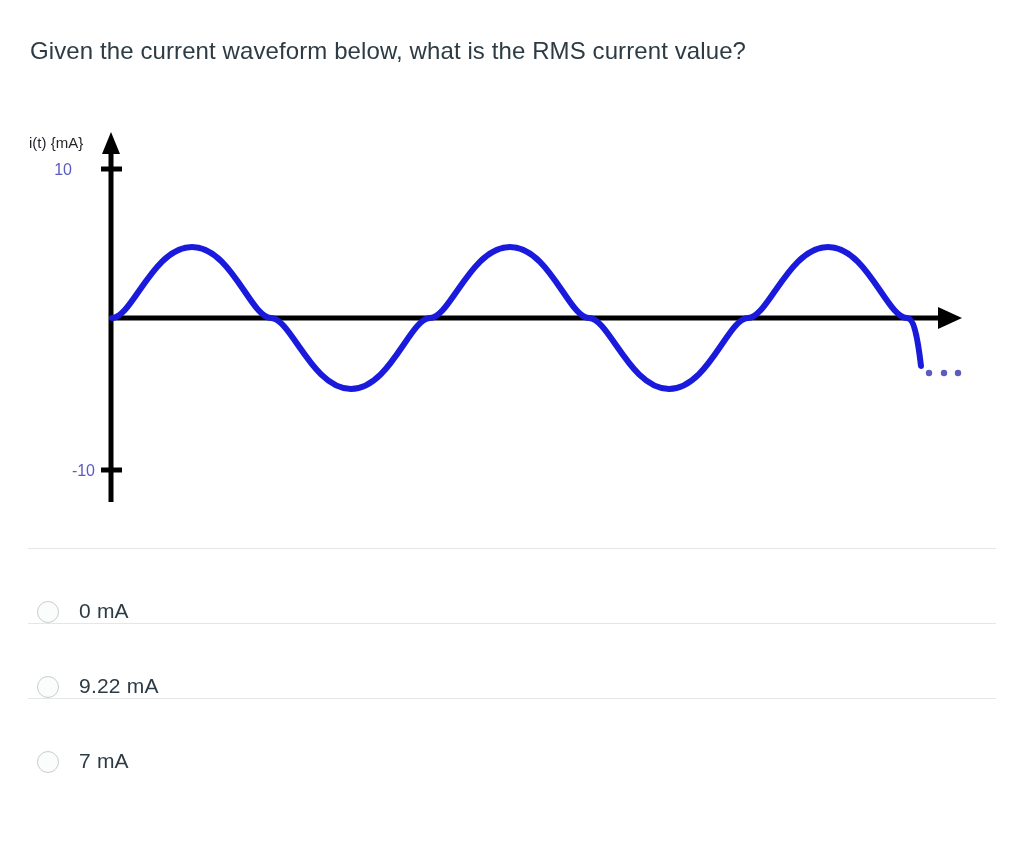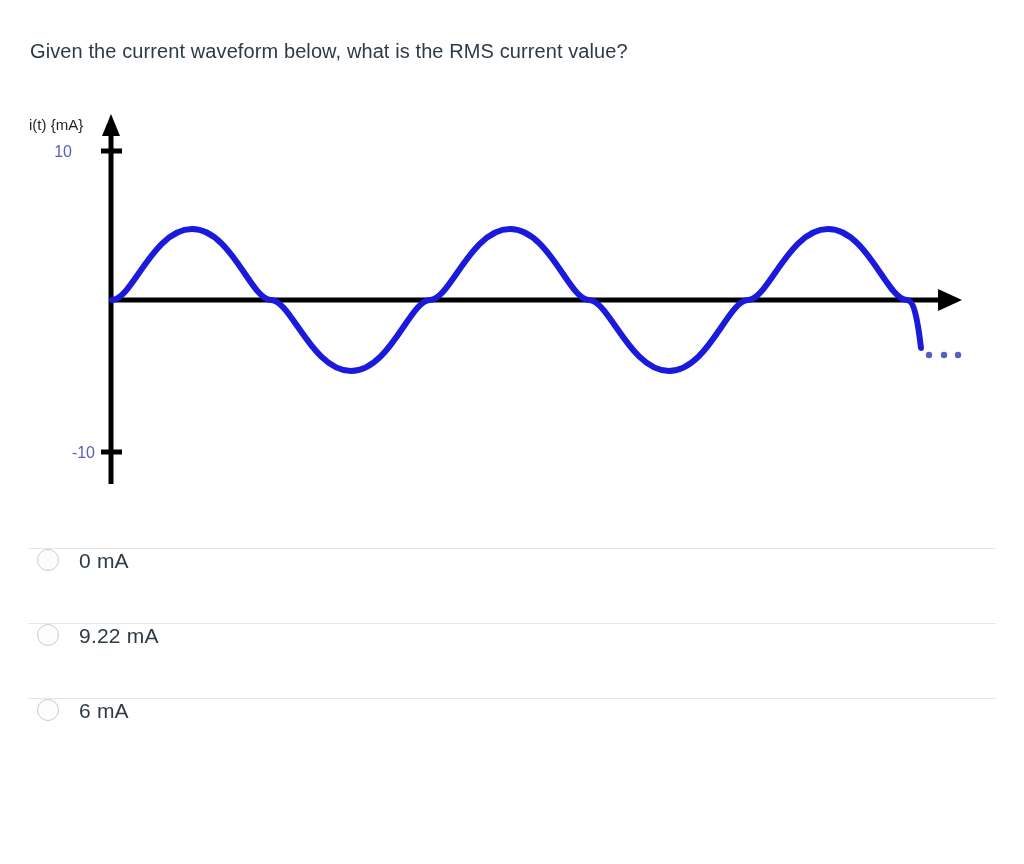--- a/index.html
+++ b/index.html
@@ -14,32 +14,32 @@
     color: #2d3b45;
     position: relative;
     overflow: hidden;
   }
 
   
   .question-text {
     position: absolute;
     left: 30px;
     top: 36px;
-    font-size: 20px;
+    font-size: 24px;
     line-height: 30px;
     color: #2d3b45;
     letter-spacing: 0.1px;
     white-space: nowrap;
   }
 
   
   .figure {
     position: absolute;
     left: 0;
-    top: 92px;
+    top: 110px;
     width: 1024px;
     height: 420px;
   }
   .figure svg {
     display: block;
   }
   .axis-caption {
     font-family: "Liberation Sans", sans-serif;
     font-size: 15px;
     fill: #1f2328;
@@ -56,21 +56,21 @@
     left: 0;
     top: 548px;
     width: 1024px;
   }
   .option-row {
     position: relative;
     height: 74px;
     border-top: 1px solid #e4e6e8;
     margin: 0 28px;
     display: flex;
-    align-items: flex-start;
+    align-items: flex-end;
   }
   .radio {
     width: 22px;
     height: 22px;
     border-radius: 50%;
     border: 1px solid #c7cdd1;
     background: #fbfcfc;
     box-sizing: border-box;
     flex: 0 0 auto;
     margin-left: 9px;
@@ -138,16 +138,16 @@
   </div>
 
   <div class="option-row">
     <span class="radio"></span>
     <span class="option-label">9.22 mA</span>
   </div>
 
 
   <div class="option-row">
     <span class="radio"></span>
-    <span class="option-label">6 mA</span>
+    <span class="option-label">7 mA</span>
   </div>
 
 </div>
 
 </body></html>

